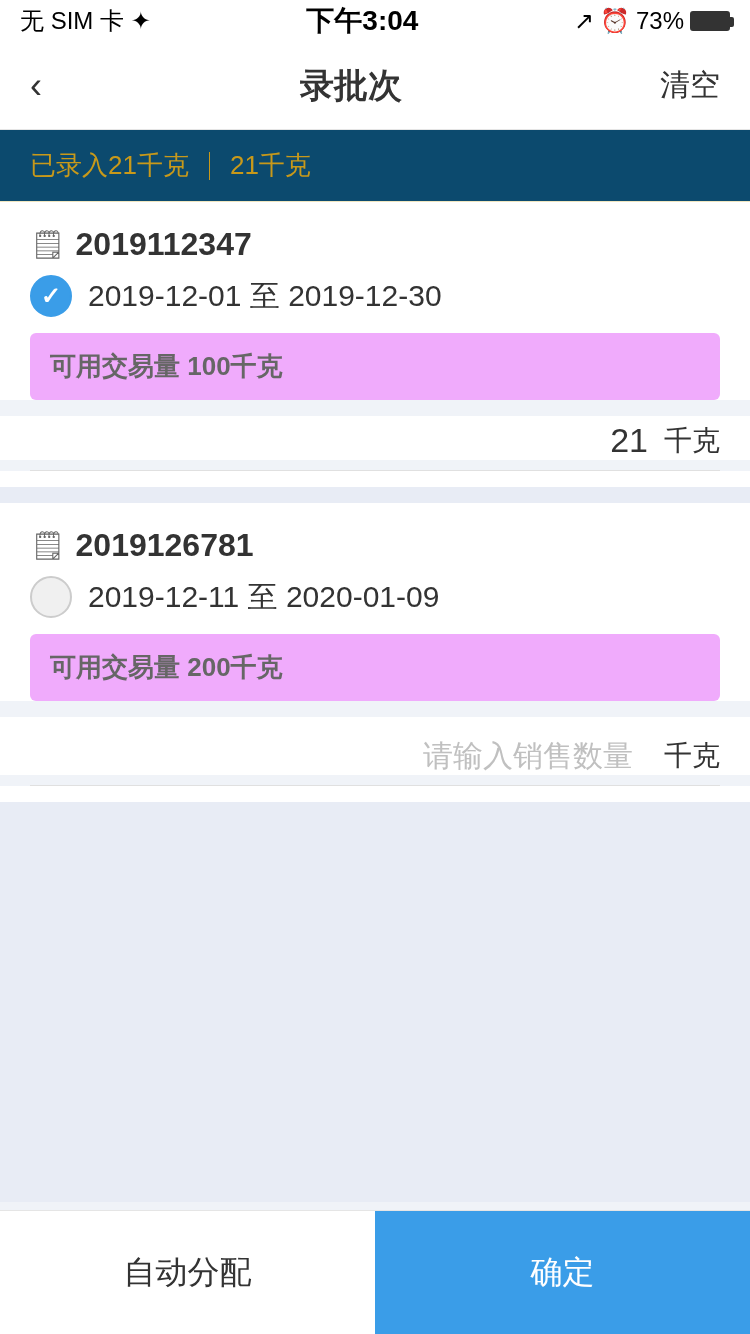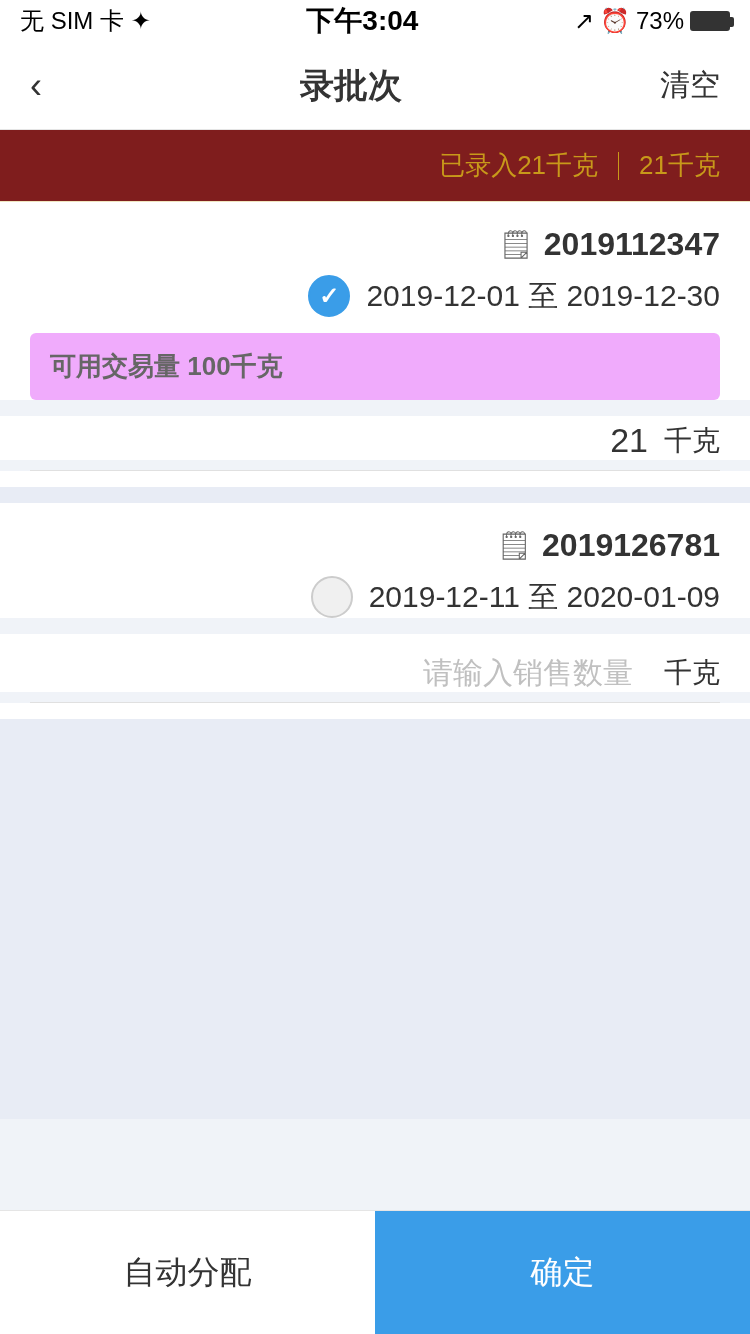--- a/index.html
+++ b/index.html
@@ -1,16 +1,16 @@
 <!DOCTYPE html>
 <html><head>
   <meta charset="utf-8">
   <meta name="viewport" content="width=750px">
   <style>
-    * { box-sizing: border-box; margin: 0; padding: 0; justify-content: flex-end; }
+    * { box-sizing: border-box; margin: 0; padding: 0; }
     body {
       width: 750px;
       min-height: 1334px;
       font-family: -apple-system, "PingFang SC", "Helvetica Neue", Arial, sans-serif;
       background: #f0f3f8;
       font-size: 28px;
     }
 
     
     .status-bar {
@@ -80,21 +80,21 @@
       font-weight: 600;
       color: #333;
     }
     .nav-action {
       font-size: 30px;
       color: #333;
     }
 
     
     .info-bar {
-      background: #7f1d1d;
+      background: #0c4a6e;
       padding: 18px 30px;
       display: flex;
       align-items: center;
       gap: 20px;
       border-bottom: 1px solid #f0e6c0;
     }
     .info-text {
       font-size: 26px;
       color: #c8991a;
     }
@@ -320,20 +320,21 @@
 
 <div class="batch-item content" style="padding-top:24px;">
   <div class="batch-header">
     <span class="batch-icon">🗒</span>
     <span class="batch-id">2019126781</span>
   </div>
   <div class="batch-date-row">
     <div class="radio-circle"></div>
     <span class="batch-date">2019-12-11 至 2020-01-09</span>
   </div>
+  <div class="avail-row">可用交易量 200千克</div>
 </div>
 
 <div class="input-row" style="background:#fff;">
   <input type="number" placeholder="请输入销售数量" style="">
   <span class="input-unit">千克</span>
 </div>
 <div class="divider-line"></div>
 <div style="height:16px; background:#fff;"></div>
 
 <div class="gray-area"></div>

